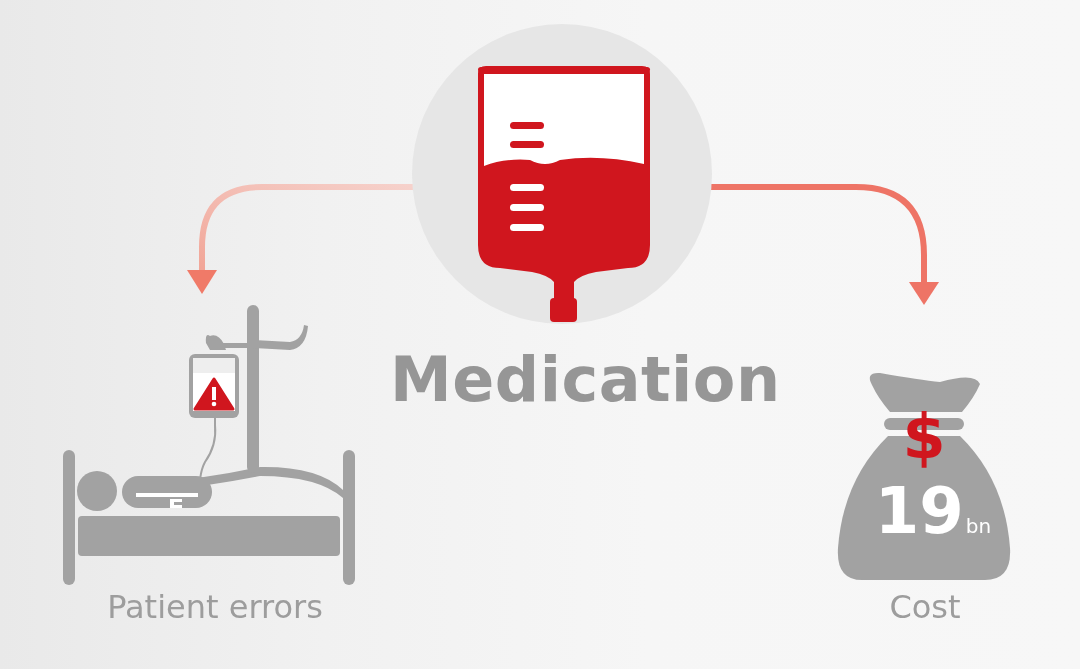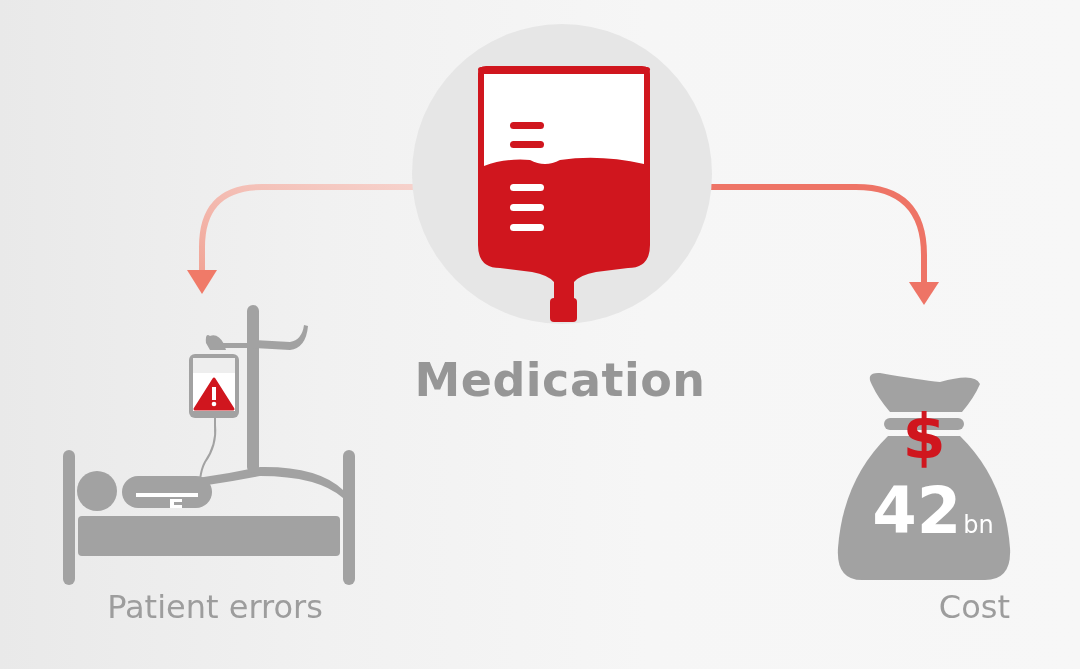--- a/index.html
+++ b/index.html
@@ -8,32 +8,32 @@
     background: linear-gradient(90deg, #e9e9e9 0%, #f1f1f1 30%, #f6f6f6 60%, #f7f7f7 100%);
     font-family: "DejaVu Sans", sans-serif;
   }
   .layer { position:absolute; left:0; top:0; }
   .label {
     position:absolute; color:#9b9b9b; text-align:center; white-space:nowrap;
     font-family: "DejaVu Sans", sans-serif;
   }
   #title {
     left:390px; top:352px; width:340px;
-    font-size:46px; font-weight:bold; line-height:56px; color:#969696;
+    font-size:62px; font-weight:bold; line-height:56px; color:#969696;
     letter-spacing:0.5px;
   }
   #title span { display:block; }
   #patient-label { left:70px; top:588px; width:290px; font-size:32px; color:#9d9d9d; }
-  #cost-label { left:840px; top:588px; width:170px; font-size:32px; color:#9d9d9d;text-align:right; }
+  #cost-label { left:840px; top:588px; width:170px; font-size:32px; color:#9d9d9d; }
   #amount {
     position:absolute; left:858px; top:476px; width:150px; text-align:center;
     color:#ffffff; font-weight:bold; font-size:64px; line-height:70px;
     font-family: "DejaVu Sans", sans-serif;
   }
-  #amount .unit { font-size:24px; font-weight:normal; margin-left:2px; }
+  #amount .unit { font-size:20px; font-weight:normal; margin-left:2px; }
 </style>
 </head>
 <body>
 
 <svg class="layer" width="1080" height="669" viewBox="0 0 1080 669">
   <defs>
     <linearGradient id="leftArrowGrad" x1="1" y1="0" x2="0" y2="1">
       <stop offset="0" stop-color="#f6d2cc"></stop>
       <stop offset="1" stop-color="#f1a597"></stop>
     </linearGradient>
@@ -102,16 +102,16 @@
   </g>
 </svg>
 
 <div id="title" class="label">
   <span>Medication</span>
 </div>
 
 <div id="patient-label" class="label">Patient errors</div>
 
 <div id="amount">
-  <span>42</span><span class="unit">bn</span>
+  <span>19</span><span class="unit">bn</span>
 </div>
 
 <div id="cost-label" class="label">Cost</div>
 
 </body></html>

